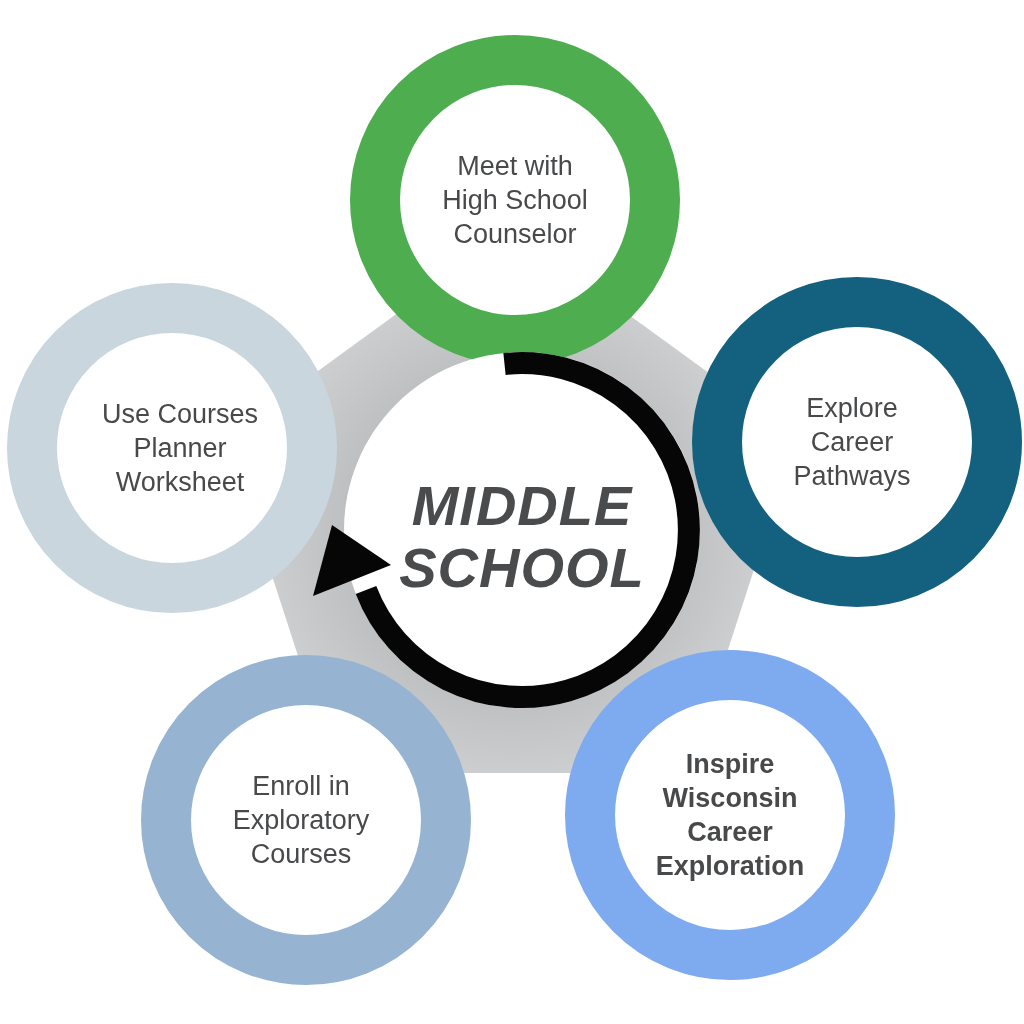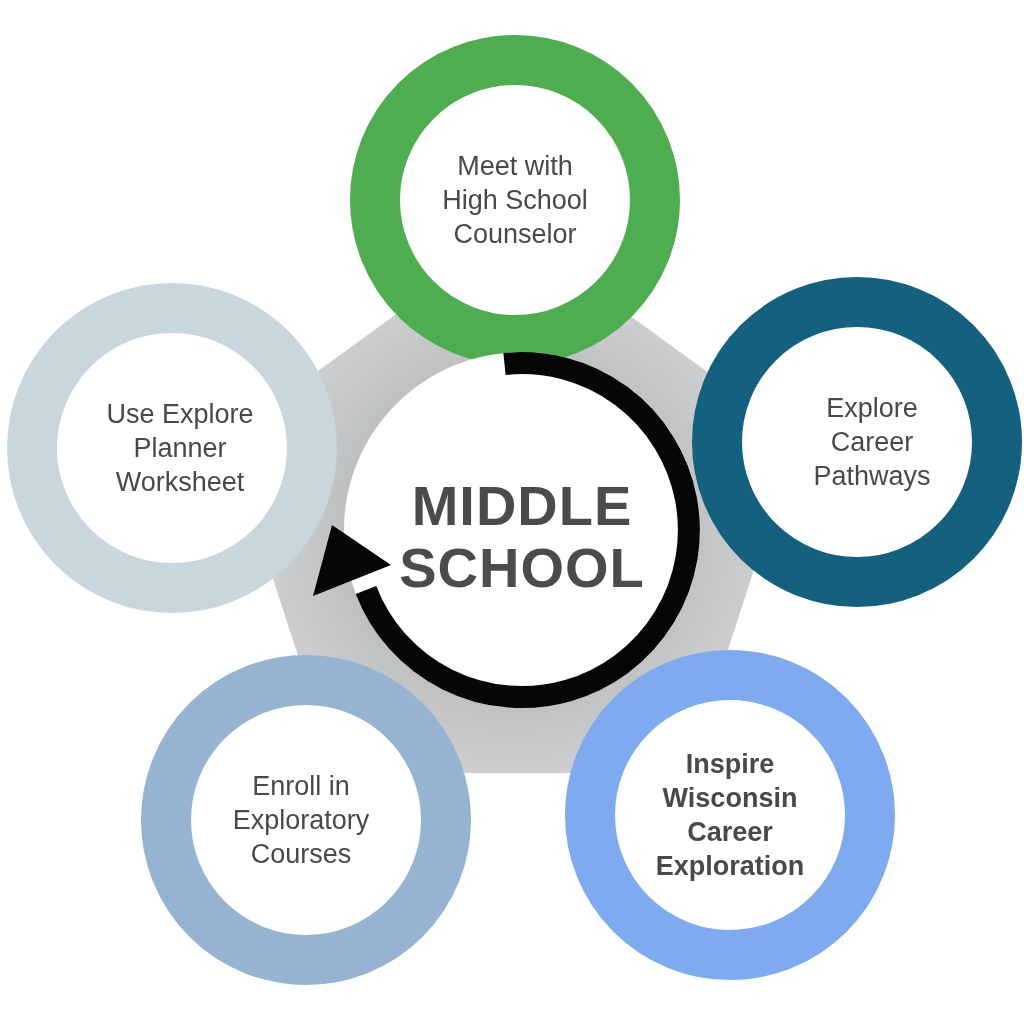--- a/index.html
+++ b/index.html
@@ -27,20 +27,21 @@
     position: absolute;
     width: 300px;
     transform: translate(-50%, -50%);
     text-align: center;
     white-space: pre-line;
     color: #4a4b4d;
     font-size: 56px;
     line-height: 62px;
     font-weight: 700;
     letter-spacing: 1px;
+    font-style: italic;
   }
 </style>
 </head>
 <body>
 
 <div id="canvas">
 
   <svg id="diagram-svg" width="1024" height="1024" viewBox="0 0 1024 1024">
     <defs>
       <radialGradient id="pentagonGrad" gradientUnits="userSpaceOnUse" cx="512" cy="530" r="310">
@@ -64,33 +65,33 @@
     <circle cx="522" cy="530" r="178" fill="#ffffff"></circle>
 
     <path d="M 504.5 364 A 167 167 0 1 1 366 590" fill="none" stroke-width="22" stroke-linecap="butt" stroke="#060606"></path>
     <polygon points="332,525 391,565 313,596" fill="#060606"></polygon>
   </svg>
 
   <div class="node-label" style="left:515px; top:200px;">Meet with
 High School
 Counselor</div>
 
-  <div class="node-label" style="left:872px; top:442px;">Explore
+  <div class="node-label" style="left:852px; top:442px;">Explore
 Career
 Pathways</div>
 
   <div class="node-label" style="left:730px; top:815px;font-weight:bold;">Inspire
 Wisconsin
 Career
 Exploration</div>
 
   <div class="node-label" style="left:301px; top:820px;">Enroll in
 Exploratory
 Courses</div>
 
-  <div class="node-label" style="left:180px; top:448px;">Use Explore
+  <div class="node-label" style="left:180px; top:448px;">Use Courses
 Planner
 Worksheet</div>
 
   <div class="center-label" style="left:522px; top:537px;">MIDDLE
 SCHOOL</div>
 
 </div>
 
 </body></html>

